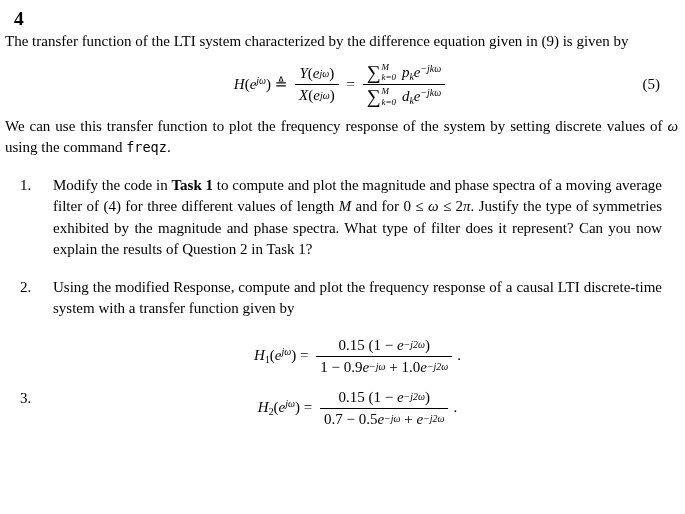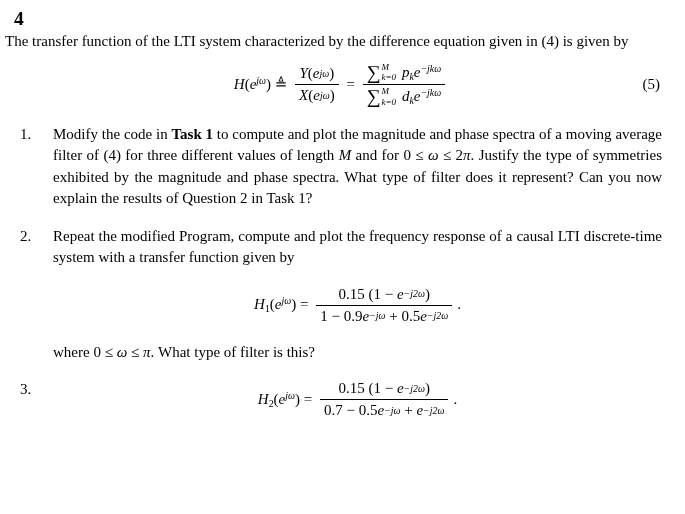--- a/index.html
+++ b/index.html
@@ -84,21 +84,21 @@
 </style>
 </head>
 <body>
 
 <div class="page">
 
   <h1 class="section-title">
     <span class="sec-num">4</span>
   </h1>
 
-  <p class="para para-intro1"><span>The transfer function of the LTI system characterized by the difference equation given in (4) is given by</span></p>
+  <p class="para para-intro1"><span>The transfer function of the LTI system characterized by the difference equation given in (9) is given by</span></p>
 
   <div class="eq-row">
     <span class="eq-body">
       <span><span class="rt-i">H</span><span>(</span><span class="rt-i">e</span><span class="rt-isup">jω</span><span>) ≜ </span></span>
       <span class="frac">
         <span class="num"><span class="rt-i">Y</span><span>(</span><span class="rt-i">e</span><span class="rt-isup">jω</span><span>)</span></span>
         <span class="den"><span class="rt-i">X</span><span>(</span><span class="rt-i">e</span><span class="rt-isup">jω</span><span>)</span></span>
       </span>
       <span><span> = </span></span>
       <span class="frac">
@@ -116,46 +116,46 @@
             <span>M</span>
             <span>k=0</span>
           </span>
           <span><span> </span><span class="rt-i">d</span><span class="rt-isub">k</span><span class="rt-i">e</span><span class="rt-isup">−jkω</span></span>
         </span>
       </span>
     </span>
     <span class="eq-number">(5)</span>
   </div>
 
+  <p class="para para-intro2"><span>We can use this transfer function to plot the frequency response of the system by setting discrete values of </span><span class="rt-i">ω</span><span> using the command </span><span class="rt-tt">freqz</span><span>.</span></p>
 
 
   <ol class="task-list">
 
     <li>
       <span class="item-num">1.</span>
       <div class="item-body">
         <p class="para"><span>Modify the code in </span><span class="rt-b">Task 1</span><span> to compute and plot the magnitude and phase spectra of a moving average filter of (4) for three different values of length </span><span class="rt-i">M</span><span> and for 0 ≤ </span><span class="rt-i">ω</span><span> ≤ 2</span><span class="rt-i">π</span><span>. Justify the type of symmetries exhibited by the magnitude and phase spectra. What type of filter does it represent? Can you now explain the results of Question 2 in Task 1?</span></p>
       </div>
     </li>
 
     <li>
       <span class="item-num">2.</span>
       <div class="item-body">
-        <p class="para"><span>Repeat the modified Program, compute and plot the frequency response of a causal LTI discrete-time system with a transfer function given by</span></p>
+        <p class="para"><span>Using the modified Response, compute and plot the frequency response of a causal LTI discrete-time system with a transfer function given by</span></p>
         <div class="eq-row">
           <span class="eq-body">
             <span><span class="rt-i">H</span><span class="rt-sub">1</span><span>(</span><span class="rt-i">e</span><span class="rt-isup">jω</span><span>) = </span></span>
             <span class="frac">
               <span class="num"><span>0.15 (1 − </span><span class="rt-i">e</span><span class="rt-isup">−j2ω</span><span>)</span></span>
-              <span class="den"><span>1 − 0.9</span><span class="rt-i">e</span><span class="rt-isup">−jω</span><span> + 0.5</span><span class="rt-i">e</span><span class="rt-isup">−j2ω</span></span>
+              <span class="den"><span>1 − 0.9</span><span class="rt-i">e</span><span class="rt-isup">−jω</span><span> + 1.0</span><span class="rt-i">e</span><span class="rt-isup">−j2ω</span></span>
             </span>
             <span class="eq-trail">.</span>
           </span>
         </div>
-        <p class="para"><span>where 0 ≤ </span><span class="rt-i">ω</span><span> ≤ </span><span class="rt-i">π</span><span>. What type of filter is this?</span></p>
       </div>
     </li>
 
     <li>
       <span class="item-num">3.</span>
       <div class="item-body">
         <div class="eq-row">
           <span class="eq-body">
             <span><span class="rt-i">H</span><span class="rt-sub">2</span><span>(</span><span class="rt-i">e</span><span class="rt-isup">jω</span><span>) = </span></span>
             <span class="frac">

